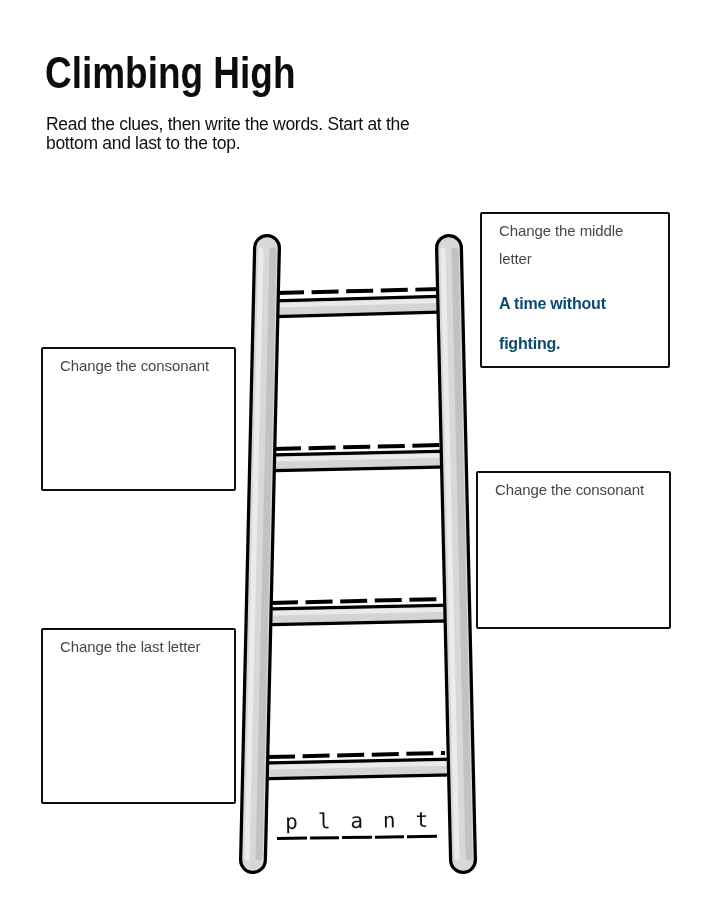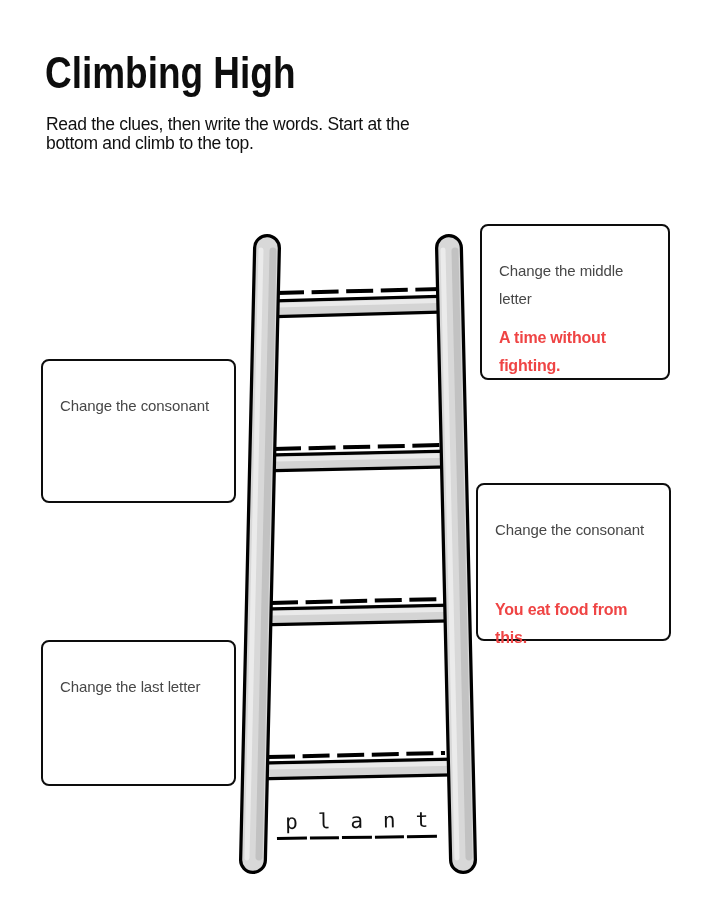--- a/index.html
+++ b/index.html
@@ -32,44 +32,43 @@
 
   
   svg.ladder { position: absolute; left: 0; top: 0; }
 
   
   .clue-box {
     position: absolute;
     box-sizing: border-box;
     background: #ffffff;
     border: 2.8px solid #0d0d0d;
-    border-radius: 8px;
-    padding: 31px 15px 12px 17px;
-    margin-top: 12px;
+    border-radius: 2px;
+    padding: 3px 15px 12px 17px;
   }
   .clue-instruction {
     color: #474747;
     font-size: 15px;
     line-height: 28px;
     letter-spacing: -0.1px;
   }
   .clue-text {
-    color: #ef4444;
+    color: #0c4a6e;
     font-size: 16px;
     font-weight: 600;
-    line-height: 28px;
+    line-height: 40px;
     letter-spacing: -0.2px;
   }
   .box1 { left: 480px; top: 212px; width: 190px; height: 156px; }
   .box1 .clue-text { margin-top: 11px; }
   .box2 { left: 41px;  top: 347px; width: 195px; height: 144px; }
   .box2 .clue-text { margin-top: 29px; }
   .box3 { left: 476px; top: 471px; width: 195px; height: 158px; }
   .box3 .clue-text { margin-top: 52px; }
-  .box4 { left: 41px;  top: 628px; width: 195px; height: 146px; }
+  .box4 { left: 41px;  top: 628px; width: 195px; height: 176px; }
   .box4 .clue-text { margin-top: 33px; }
 
   
   .word-row {
     position: absolute; left: 277px; top: 804px;
     width: 160px; height: 36px;
     display: flex; gap: 3px;
     transform: rotate(-0.8deg); transform-origin: left bottom;
   }
   .letter-cell {
@@ -128,32 +127,31 @@
       <g>
         <line x1="449" y1="248" x2="463" y2="860" stroke="#000" stroke-width="28" stroke-linecap="round"></line>
         <line x1="449" y1="248" x2="463" y2="860" stroke="#d8d8d8" stroke-width="21.5" stroke-linecap="round"></line>
         <line x1="455" y1="251" x2="469" y2="857" stroke="#c2c2c2" stroke-width="7" stroke-linecap="round"></line>
         <line x1="443" y1="250" x2="457" y2="858" stroke="#ebebeb" stroke-width="5" stroke-linecap="round"></line>
       </g>
     </g>
   </svg>
 
   <h1 class="title">Climbing High</h1>
-  <p class="subtitle">Read the clues, then write the words. Start at the bottom and climb to the top.</p>
+  <p class="subtitle">Read the clues, then write the words. Start at the bottom and last to the top.</p>
 
   <div class="clue-box box1">
     <div class="clue-instruction">Change the middle letter</div>
     <div class="clue-text">A time without fighting.</div>
   </div>
   <div class="clue-box box2">
     <div class="clue-instruction">Change the consonant</div>
   </div>
   <div class="clue-box box3">
     <div class="clue-instruction">Change the consonant</div>
-    <div class="clue-text">You eat food from this.</div>
   </div>
   <div class="clue-box box4">
     <div class="clue-instruction">Change the last letter</div>
   </div>
 
   <div class="word-row">
     <span class="letter-cell">p</span>
     <span class="letter-cell">l</span>
     <span class="letter-cell">a</span>
     <span class="letter-cell">n</span>

